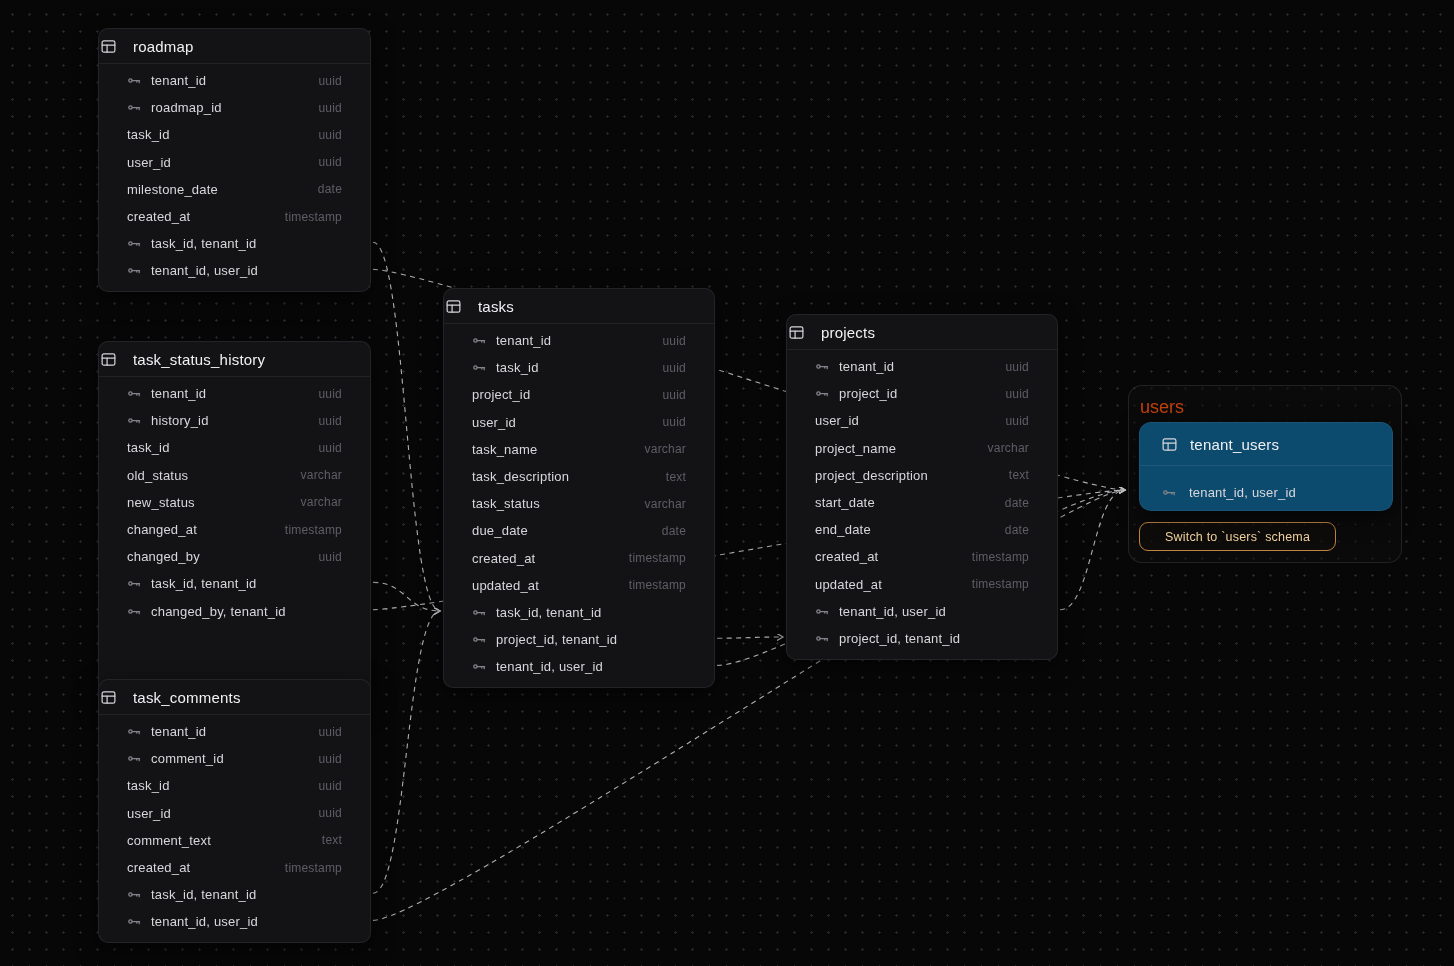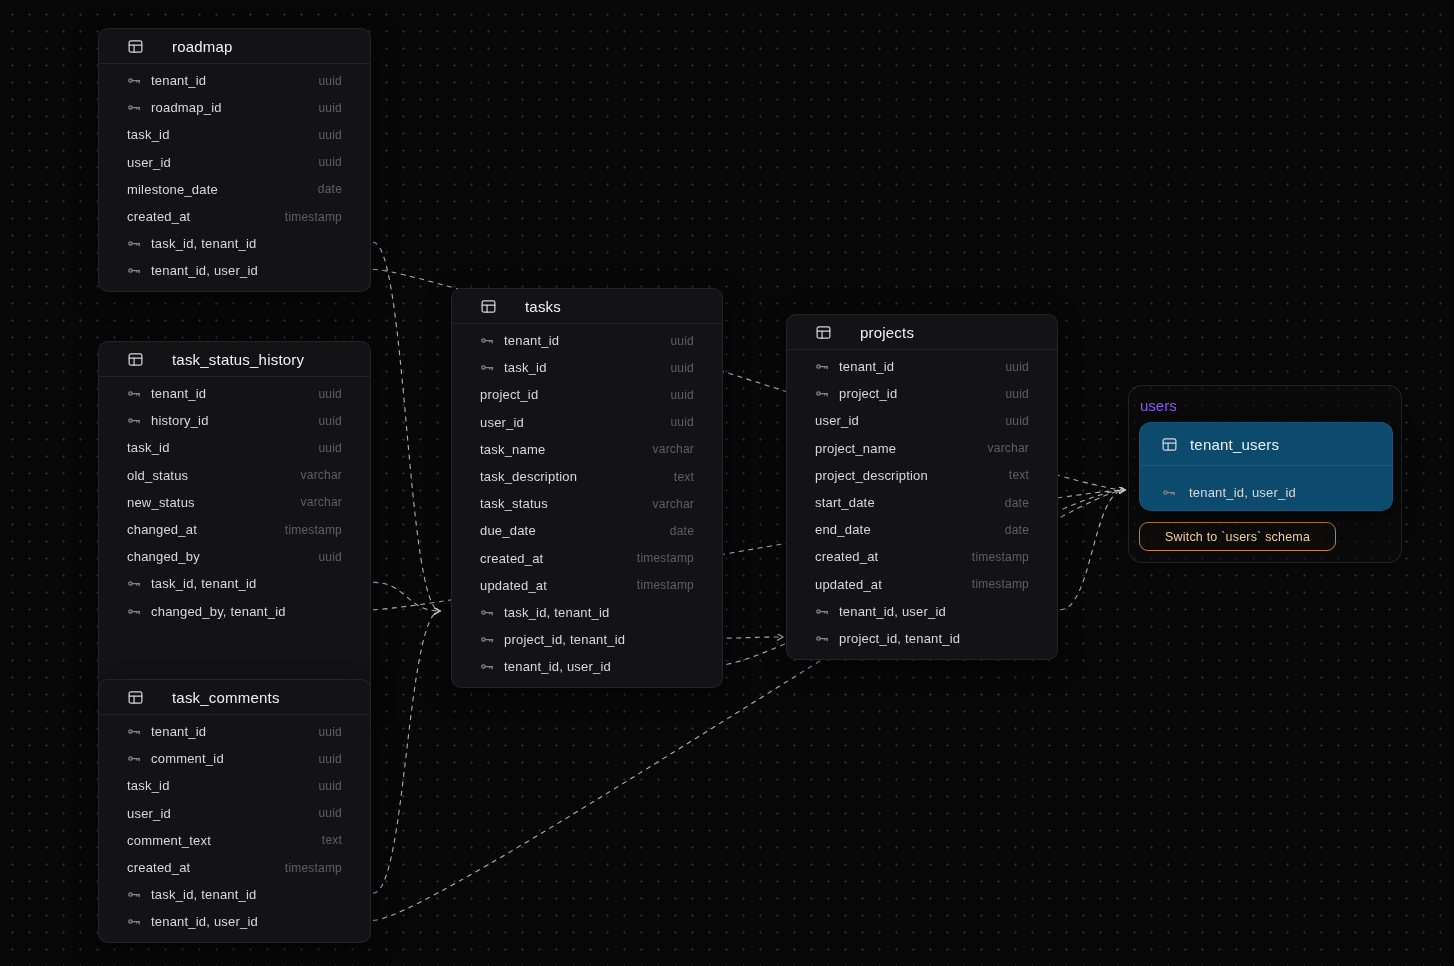--- a/index.html
+++ b/index.html
@@ -14,38 +14,38 @@
   }
   #wires{position:absolute;left:0;top:0;z-index:1;}
   .table-card{
     position:absolute;z-index:2;box-sizing:border-box;
     background:#131316;
     border:1px solid rgba(255,255,255,.075);
     border-radius:10px;
     box-shadow:0 6px 22px rgba(0,0,0,.55);
   }
   .t-header{
-    height:34px;display:flex;align-items:center;gap:28px;padding:0 28px;
+    height:34px;display:flex;align-items:center;gap:16px;padding:0 1px;
     border-bottom:1px solid rgba(255,255,255,.07);
   }
   .t-title{color:#f1f1f4;font-size:15px;letter-spacing:.2px;}
   .t-rows{padding-top:3px;}
   .t-row{height:27.2px;display:flex;align-items:center;padding:0 28px;}
   .t-field{color:#d8d8dc;font-size:13px;letter-spacing:.2px;white-space:nowrap;}
   .t-type{margin-left:auto;color:#5e5e66;font-size:12px;letter-spacing:.2px;}
   .key-ic{flex:0 0 auto;width:15px;height:15px;margin-right:9px;display:block;}
   .tbl-ic{flex:0 0 auto;display:block;}
 
   .schema-group{
     position:absolute;z-index:2;box-sizing:border-box;
     border:1px solid rgba(255,255,255,.10);
     border-radius:14px;
     background:rgba(13,13,15,.55);
   }
-  .group-label{position:absolute;left:11px;top:11px;color:#8b5cf6;font-size:15px;}
+  .group-label{position:absolute;left:11px;top:11px;color:#c2410c;font-size:18px;}
   .inner-card{
     position:absolute;box-sizing:border-box;
     background:#0c4a6e;border:1px solid rgba(255,255,255,.06);
     border-radius:12px;
   }
   .inner-card .t-header{height:42px;padding:0 21px;gap:12px;
     border-bottom:1px solid rgba(255,255,255,.08);}
   .inner-card .t-row{height:46px;padding:0 22px;}
   .inner-card .key-ic{margin-right:12px;}
   .schema-btn{
@@ -276,21 +276,21 @@
           <svg class="key-ic" viewBox="0 0 24 24" fill="none" stroke="#84848b" stroke-width="2" stroke-linecap="round">
             <circle cx="5.5" cy="12" r="2.7"></circle>
             <path d="M8.2 12H20"></path>
             <path d="M19.5 12v3.4"></path>
             <path d="M15.6 12v2.4"></path>
           </svg>
           <span class="t-field">tenant_id, user_id</span>
         </div>
       </div>
     </div>
-    <div class="table-card" style="left: 443px; top: 288px; width: 272px; height: 400.2px; margin-left: 8px;">
+    <div class="table-card" style="left: 443px; top: 288px; width: 272px; height: 400.2px;">
       <div class="t-header">
         <svg class="tbl-ic" width="17" height="17" viewBox="0 0 24 24" fill="none" stroke="#d6d6da" stroke-width="1.7" stroke-linecap="round" stroke-linejoin="round">
           <rect x="3" y="4" width="18" height="16" rx="2.5"></rect>
           <path d="M3 10h18"></path>
           <path d="M10 10v10"></path>
         </svg>
         <span class="t-title">tasks</span>
       </div>
       <div class="t-rows">
         <div class="t-row">

